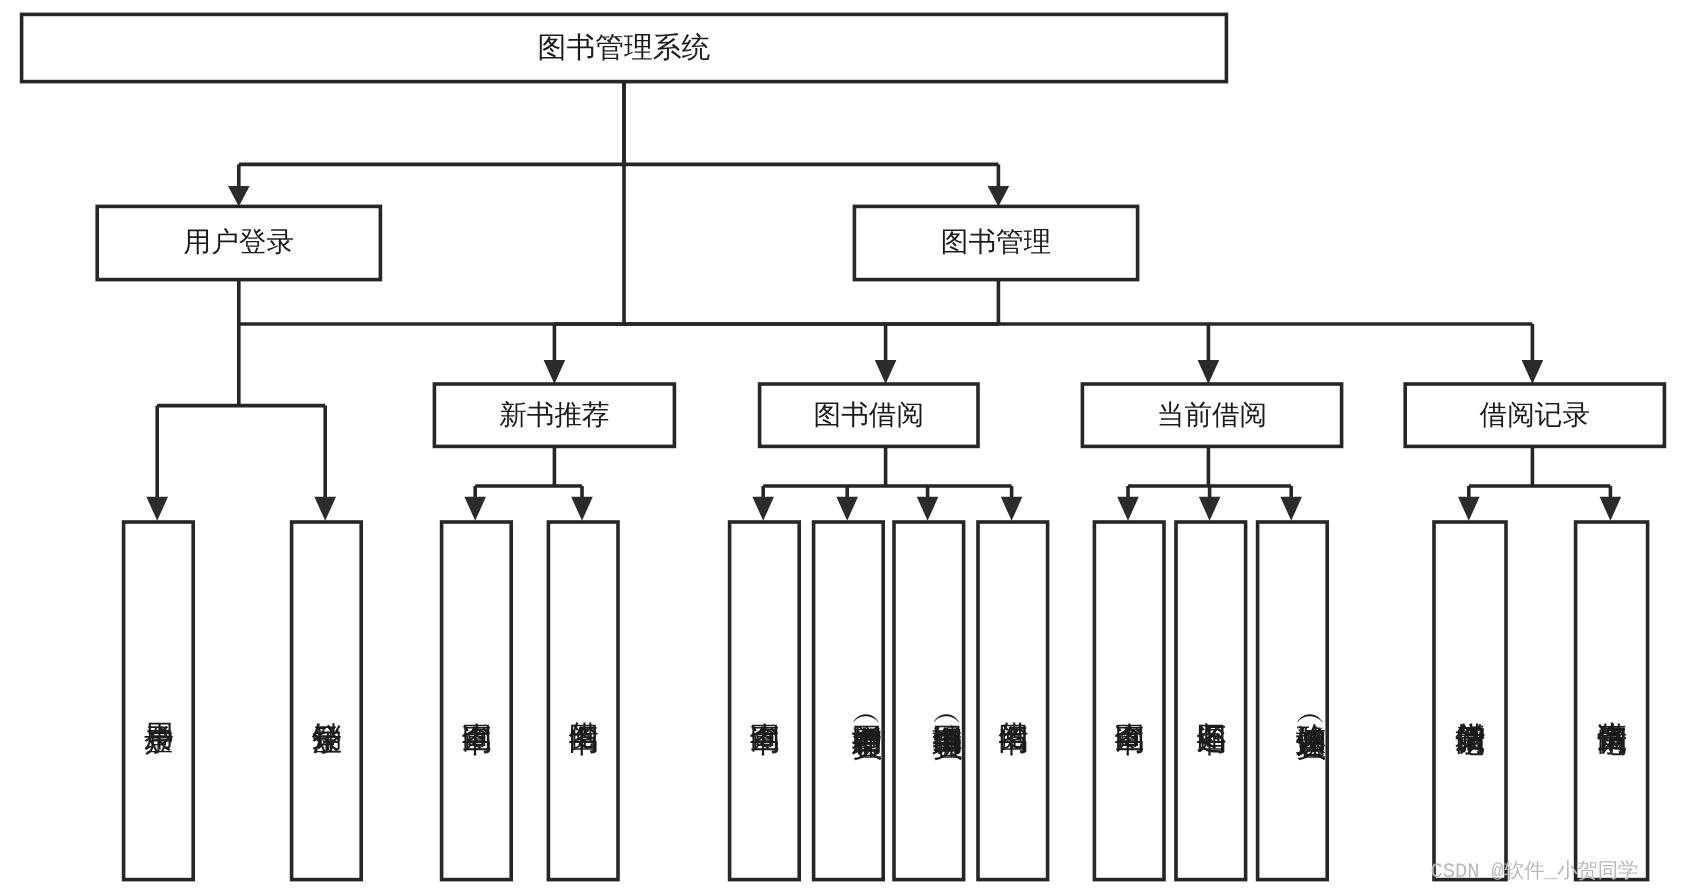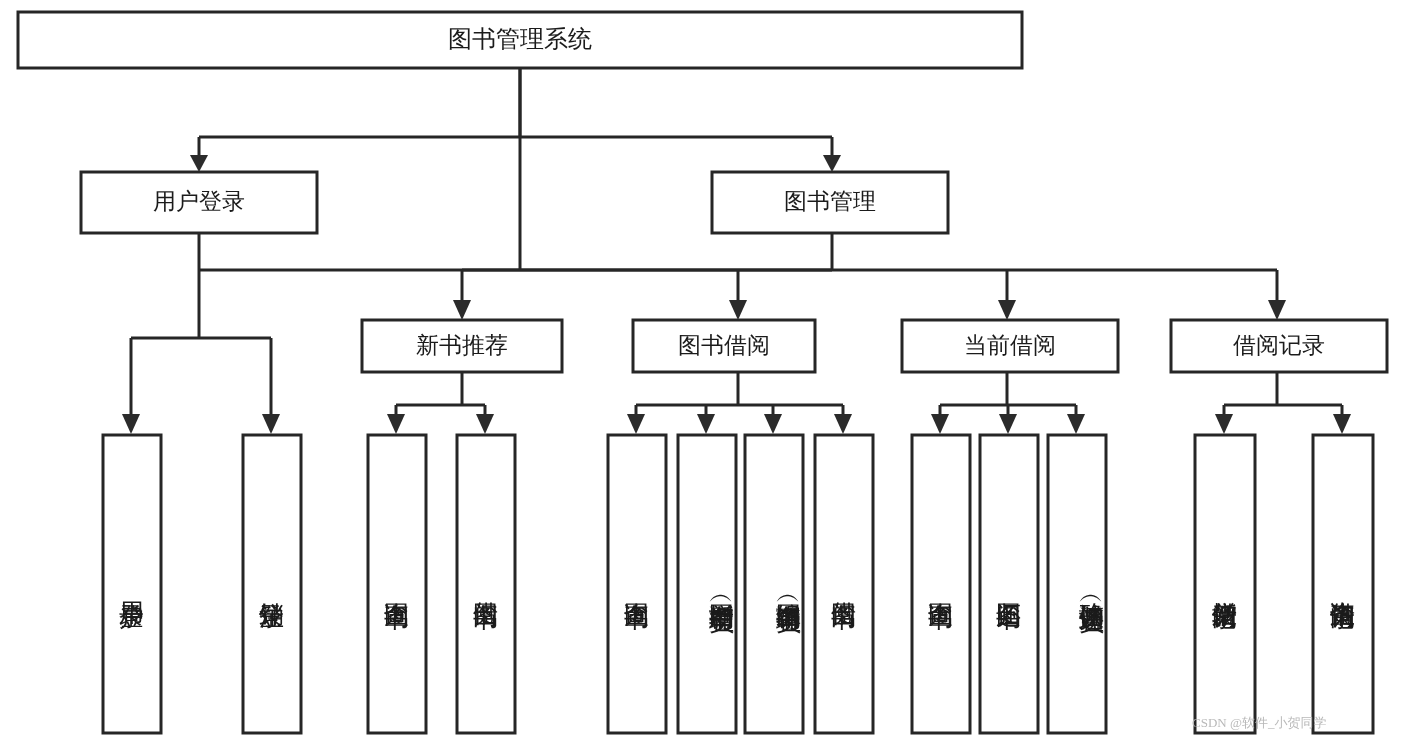--- a/index.html
+++ b/index.html
@@ -64,22 +64,22 @@
     text-orientation: upright;
     white-space: nowrap;
     display: flex;
     align-items: center;
     justify-content: center;
     pointer-events: none;
     letter-spacing: 1px;
   }
   .watermark {
     position: absolute;
-    font-family: Liberation Serif, serif;
-    font-size: 13px;
+    font-family: Liberation Mono, monospace;
+    font-size: 17px;
     color: #b9b9b9;
     white-space: nowrap;
     left: 1192px;
     top: 714px;
   }
 </style>
 </head>
 <body>
 
 <div id="diagram-root">

